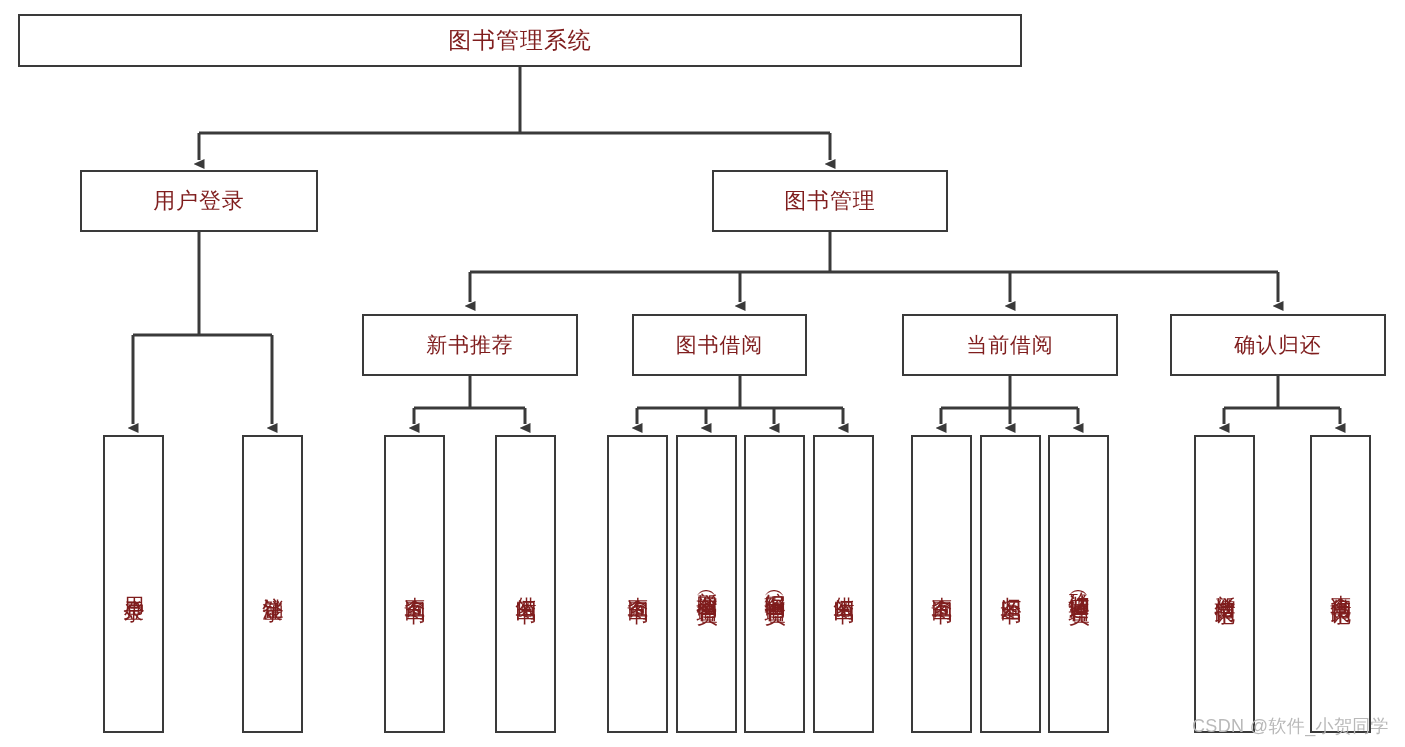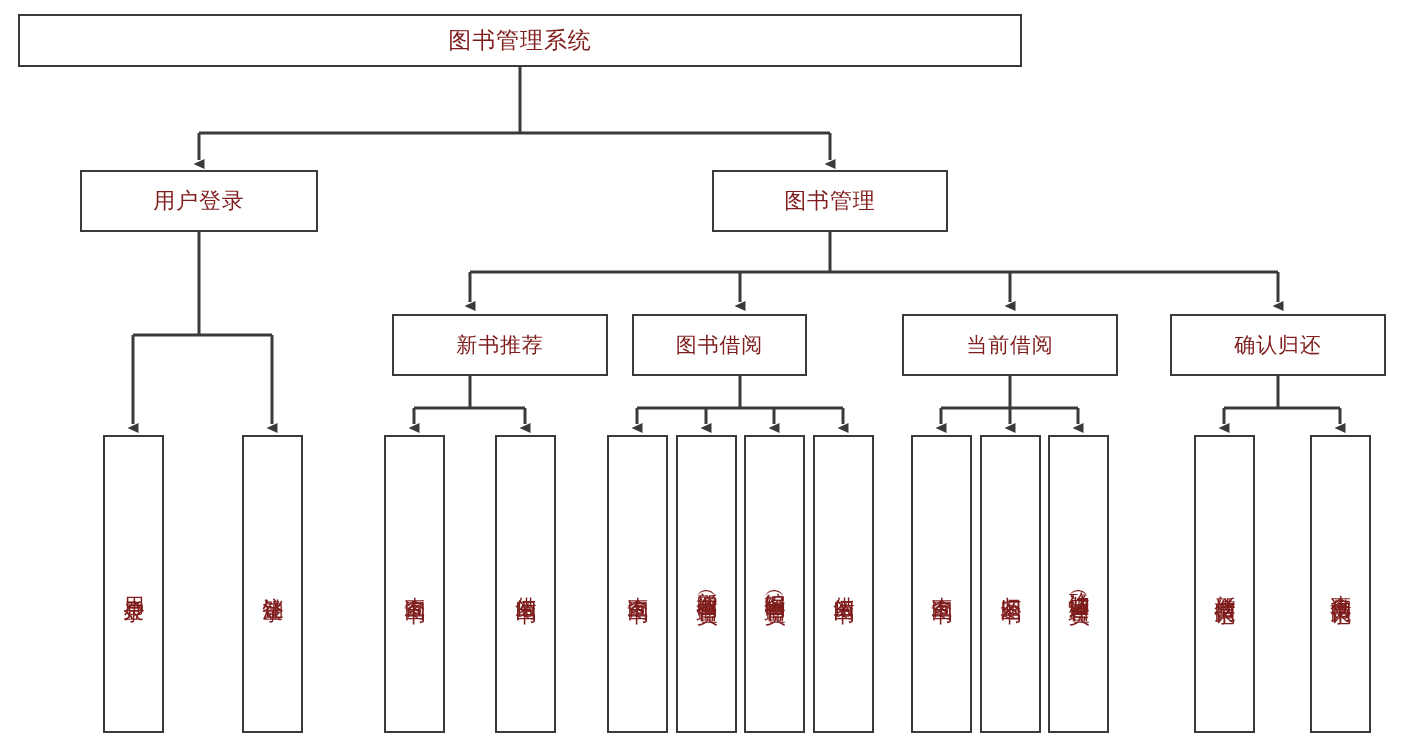--- a/index.html
+++ b/index.html
@@ -124,21 +124,21 @@
   </div>
 
   <div class="node horiz lvl1" style="left:80px; top:170px; width:238px; height:62px;">
     <span class="lbl">用户登录</span>
   </div>
 
   <div class="node horiz lvl1" style="left:712px; top:170px; width:236px; height:62px;">
     <span class="lbl">图书管理</span>
   </div>
 
-  <div class="node horiz lvl2" style="left:362px; top:314px; width:216px; height:62px;margin-left:30px;">
+  <div class="node horiz lvl2" style="left:362px; top:314px; width:216px; height:62px;">
     <span class="lbl">新书推荐</span>
   </div>
 
   <div class="node horiz lvl2" style="left:632px; top:314px; width:175px; height:62px;">
     <span class="lbl">图书借阅</span>
   </div>
 
   <div class="node horiz lvl2" style="left:902px; top:314px; width:216px; height:62px;">
     <span class="lbl">当前借阅</span>
   </div>
@@ -192,14 +192,15 @@
   </div>
 
   <div class="node vert leaf" style="left:1194px; top:435px; width:61px; height:298px;">
     <span class="lbl">新增借阅记录</span>
   </div>
 
   <div class="node vert leaf" style="left:1310px; top:435px; width:61px; height:298px;">
     <span class="lbl">查询借阅记录</span>
   </div>
 
+  <div class="watermark" style="left:1192px; top:714px;">CSDN @软件_小贺同学</div>
 
 </div>
 
 </body></html>

